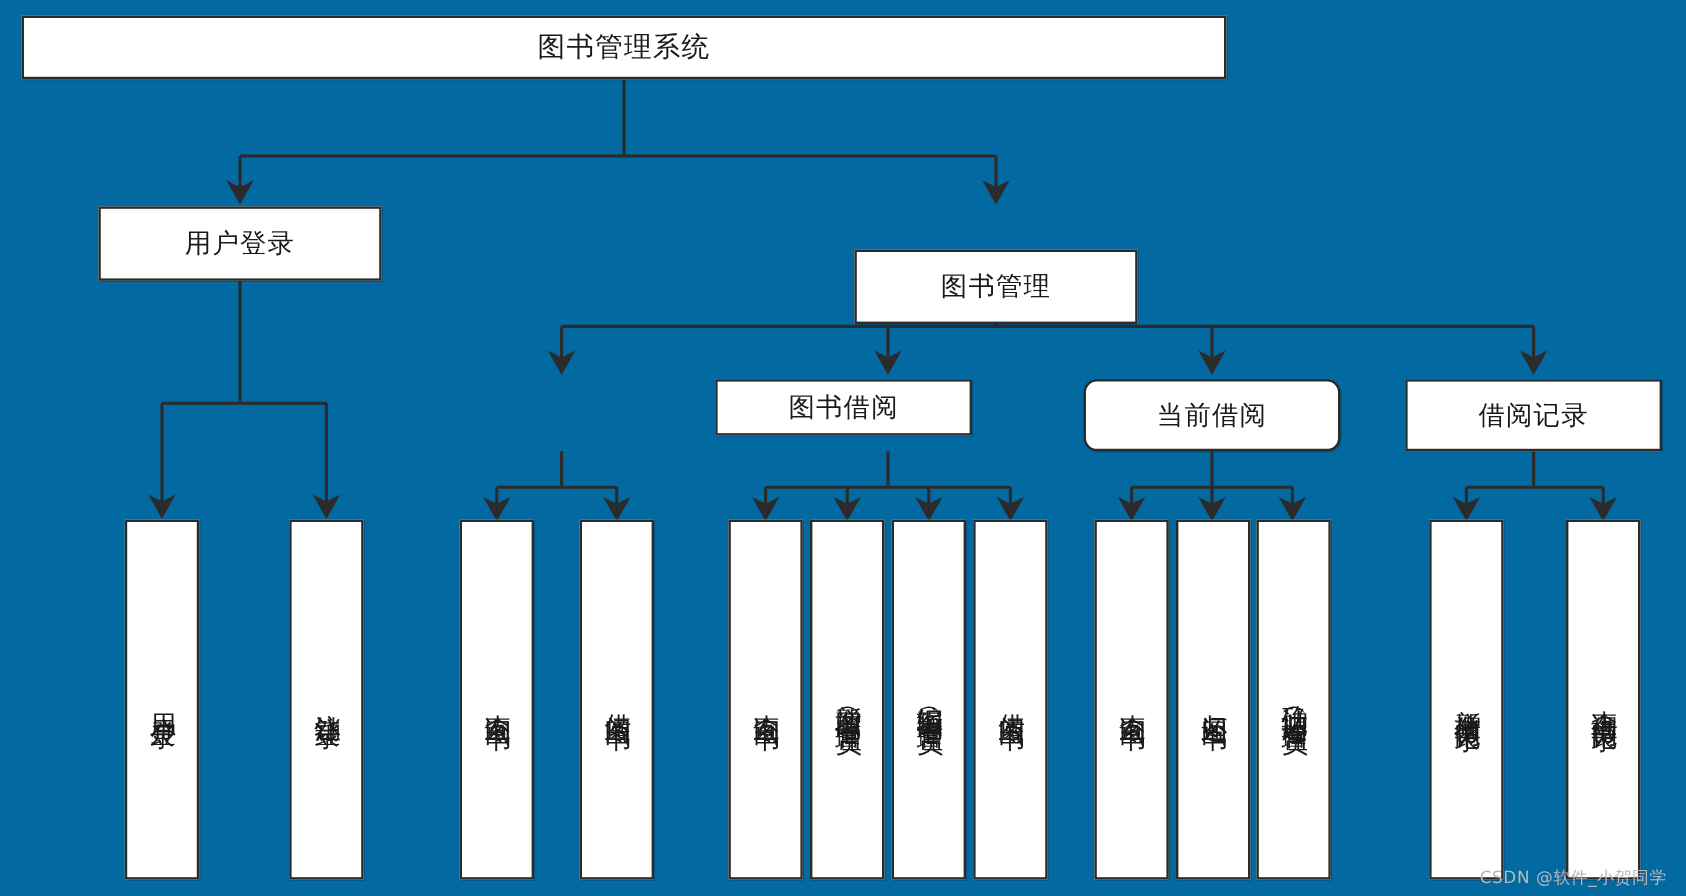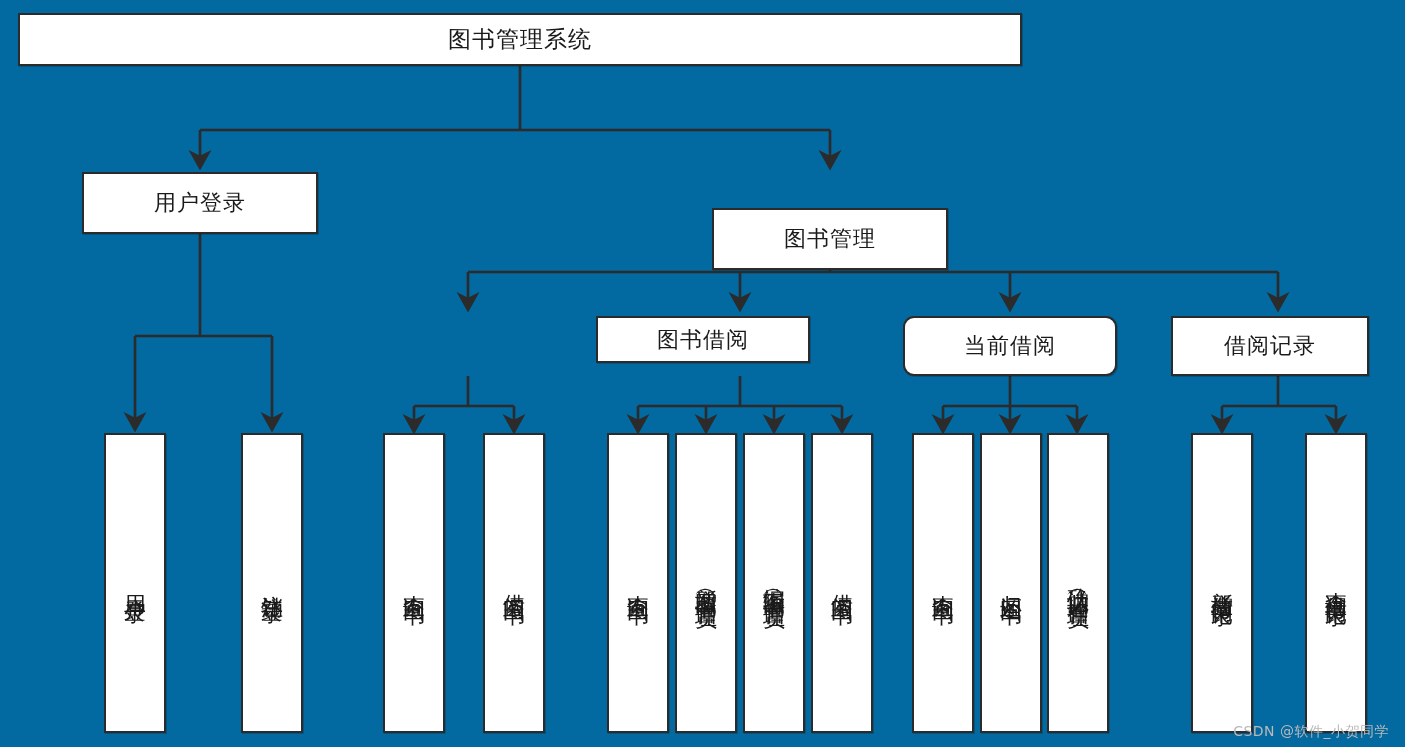--- a/index.html
+++ b/index.html
@@ -133,21 +133,21 @@
   <div class="node h" style="left:712px; top:172px; width:236px; height:62px;margin-top:36px;">
     <span>图书管理</span>
   </div>
 
   <div class="node h" style="left:596px; top:316px; width:214px; height:47px;font-family:Liberation Serif, serif;">
     <span>图书借阅</span>
   </div>
   <div class="node h" style="left:903px; top:316px; width:214px; height:60px;border-radius:11px;">
     <span>当前借阅</span>
   </div>
-  <div class="node h" style="left:1171px; top:316px; width:198px; height:60px;">
+  <div class="node h" style="left:1171px; top:316px; width:214px; height:60px;">
     <span>借阅记录</span>
   </div>
 
   <div class="node v" style="left:104px; top:433px; width:62px; height:300px;">
     <span class="vtxt">用户登录</span>
   </div>
   <div class="node v" style="left:241px; top:433px; width:62px; height:300px;">
     <span class="vtxt">注销登录</span>
   </div>
 

